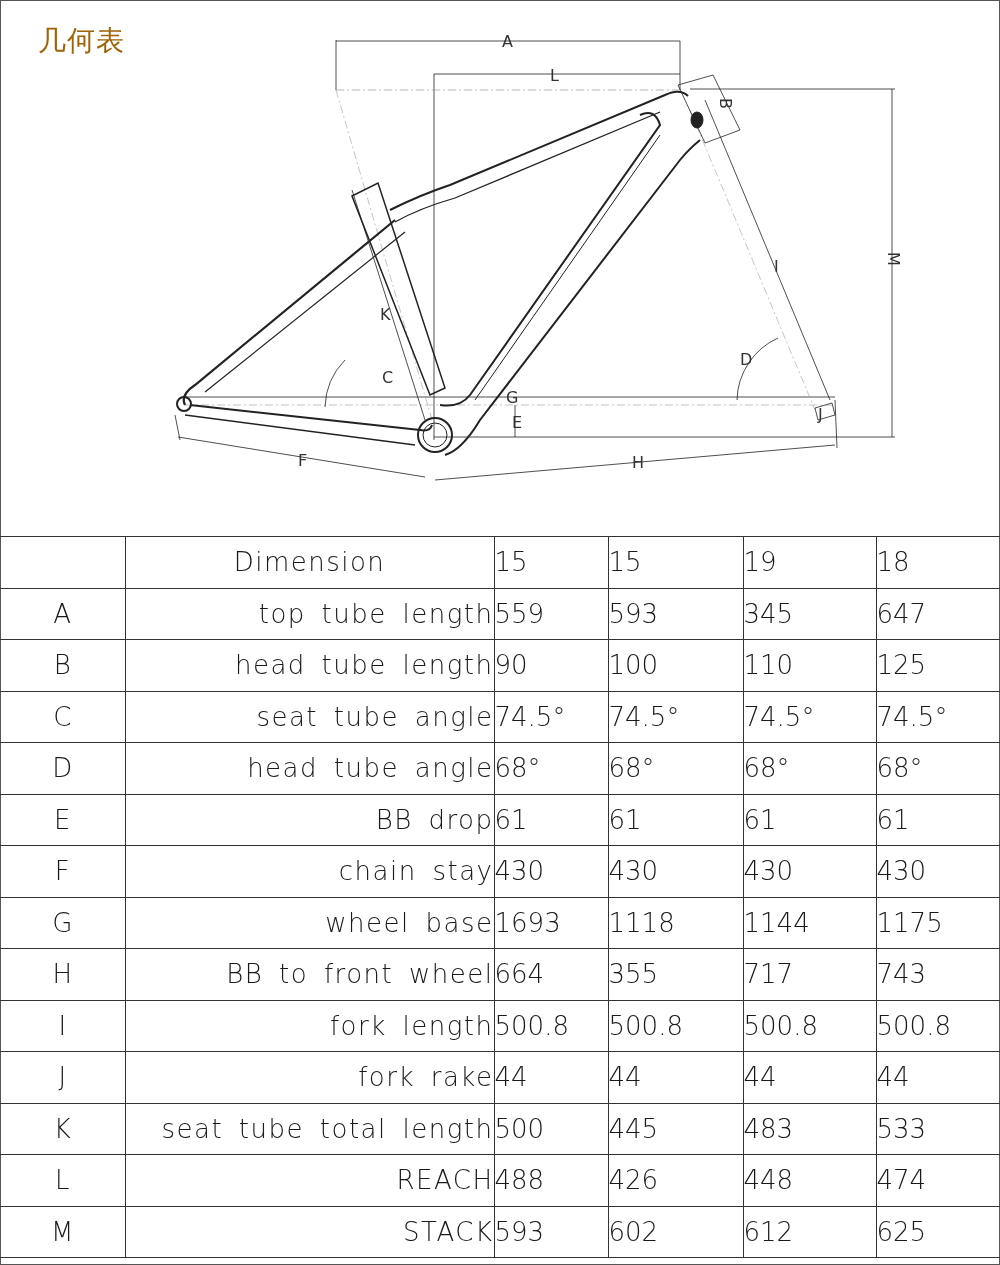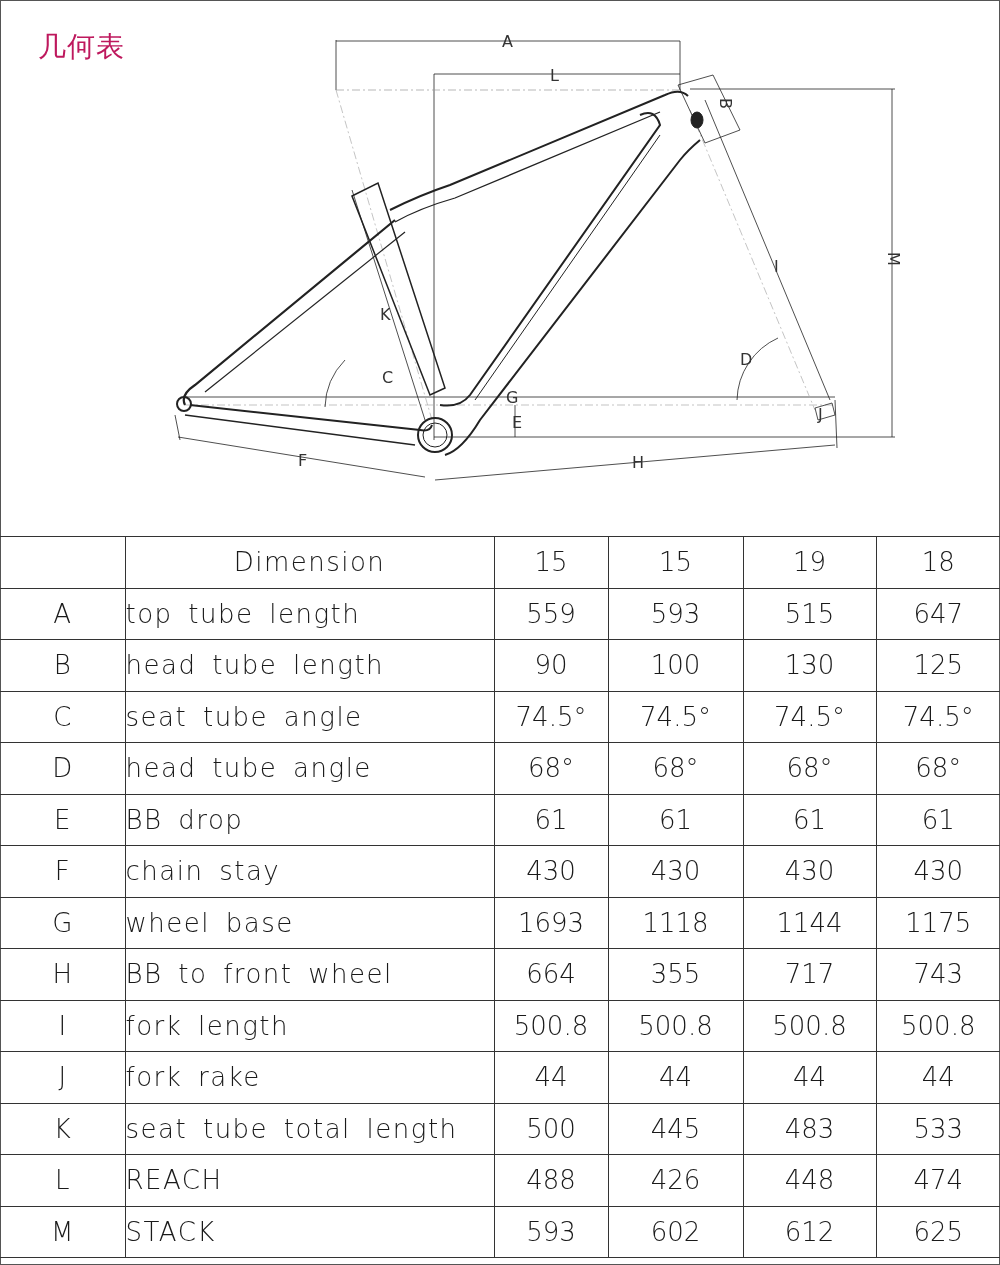--- a/index.html
+++ b/index.html
@@ -1,25 +1,25 @@
 <!DOCTYPE html>
 <html><head>
 <meta charset="utf-8">
 <style>
   html, body { margin:0; padding:0; background:#fff; }
   body { width:1000px; height:1265px; position:relative; overflow:hidden; font-family:"DejaVu Sans", sans-serif; color:#222; }
   .frame { position:absolute; left:0; top:0; width:998px; height:1263px; border:1px solid #555; }
-  .title { position:absolute; left:38px; top:28px; font-family:Liberation Mono, monospace; font-size:28px; color:#be185d; letter-spacing:1px; }
+  .title { position:absolute; left:38px; top:22px; font-family:Liberation Mono, monospace; font-size:28px; color:#a16207; letter-spacing:1px; }
   .drawing { position:absolute; left:0; top:0; width:1000px; height:535px; }
   table.geo { position:absolute; left:0; top:536px; width:1000px; border-collapse:collapse; table-layout:fixed; }
   table.geo td { border:1.5px solid #333; height:50.5px; padding:0; font-family:"DejaVu Sans", sans-serif; font-weight:200; font-size:26px; color:#1a1a1a; }
   table.geo td.key { text-align:center; }
-  table.geo td.name { letter-spacing:1.5px; word-spacing:6px; }
+  table.geo td.name { letter-spacing:1.5px; word-spacing:6px;text-align:right; }
   table.geo td.hdr-name { text-align:center; padding-left:0; }
-  table.geo td.val { text-align:center; }
+  table.geo td.val { text-align:left; }
   table.geo tr:first-child td { border-top:1.5px solid #333; }
   table.geo td:first-child { border-left:none; }
   table.geo td:last-child { border-right:none; }
   .lbl { font-family:"DejaVu Sans", sans-serif; font-size:16px; fill:#333; }
 </style>
 </head>
 <body>
 
 <div class="frame"></div>
 
@@ -122,29 +122,29 @@
     <td class="val">15</td>
     <td class="val">15</td>
     <td class="val">19</td>
     <td class="val">18</td>
   </tr>
   <tr>
     <td class="key">A</td>
     <td class="name">top tube length</td>
     <td class="val">559</td>
     <td class="val">593</td>
-    <td class="val">515</td>
+    <td class="val">345</td>
     <td class="val">647</td>
   </tr>
   <tr>
     <td class="key">B</td>
     <td class="name">head tube length</td>
     <td class="val">90</td>
     <td class="val">100</td>
-    <td class="val">130</td>
+    <td class="val">110</td>
     <td class="val">125</td>
   </tr>
   <tr>
     <td class="key">C</td>
     <td class="name">seat tube angle</td>
     <td class="val">74.5°</td>
     <td class="val">74.5°</td>
     <td class="val">74.5°</td>
     <td class="val">74.5°</td>
   </tr>

